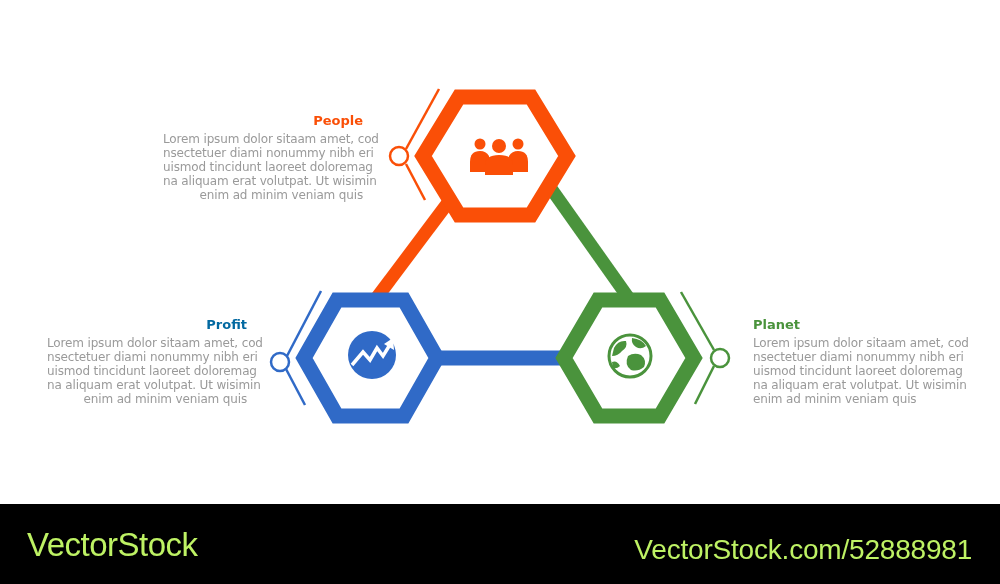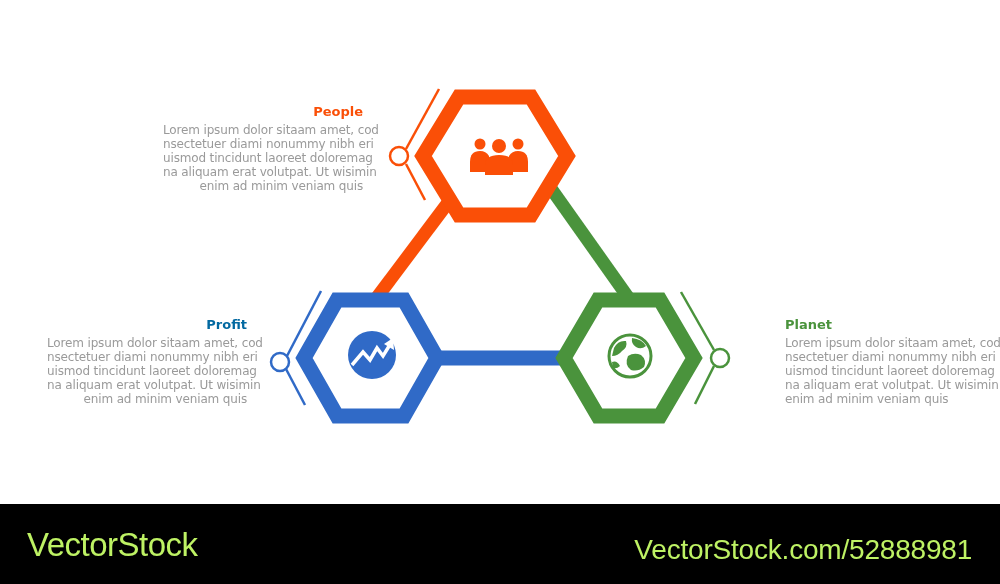--- a/index.html
+++ b/index.html
@@ -14,23 +14,23 @@
       font-family: "DejaVu Sans", sans-serif;
       font-weight: bold; font-size: 13px; line-height: 16px; margin-bottom: 3px;
     }
     .block .body {
       font-family: "DejaVu Sans", sans-serif;
       font-size: 12px; line-height: 14px; color: #9a9a9a;
       letter-spacing: -0.15px; white-space: nowrap;
     }
     .block.right-align { text-align: right; }
     .block.left-align { text-align: left; }
-    #block-people { left: 163px; top: 104px; }
+    #block-people { left: 163px; top: 113px; }
     #block-profit { left: 47px; top: 317px; }
-    #block-planet { left: 753px; top: 317px; margin-left: 32px; }
+    #block-planet { left: 753px; top: 317px; }
     #footer {
       position: absolute; left: 0; top: 504px; width: 1000px; height: 80px;
       background: #000000; color: #bef264;
     }
     #footer .brand {
       position: absolute; left: 27px; top: 22px;
       font-family: "Liberation Sans", sans-serif; font-size: 33px; letter-spacing: -0.5px;
     }
     #footer .ref {
       position: absolute; right: 28px; top: 30px;

